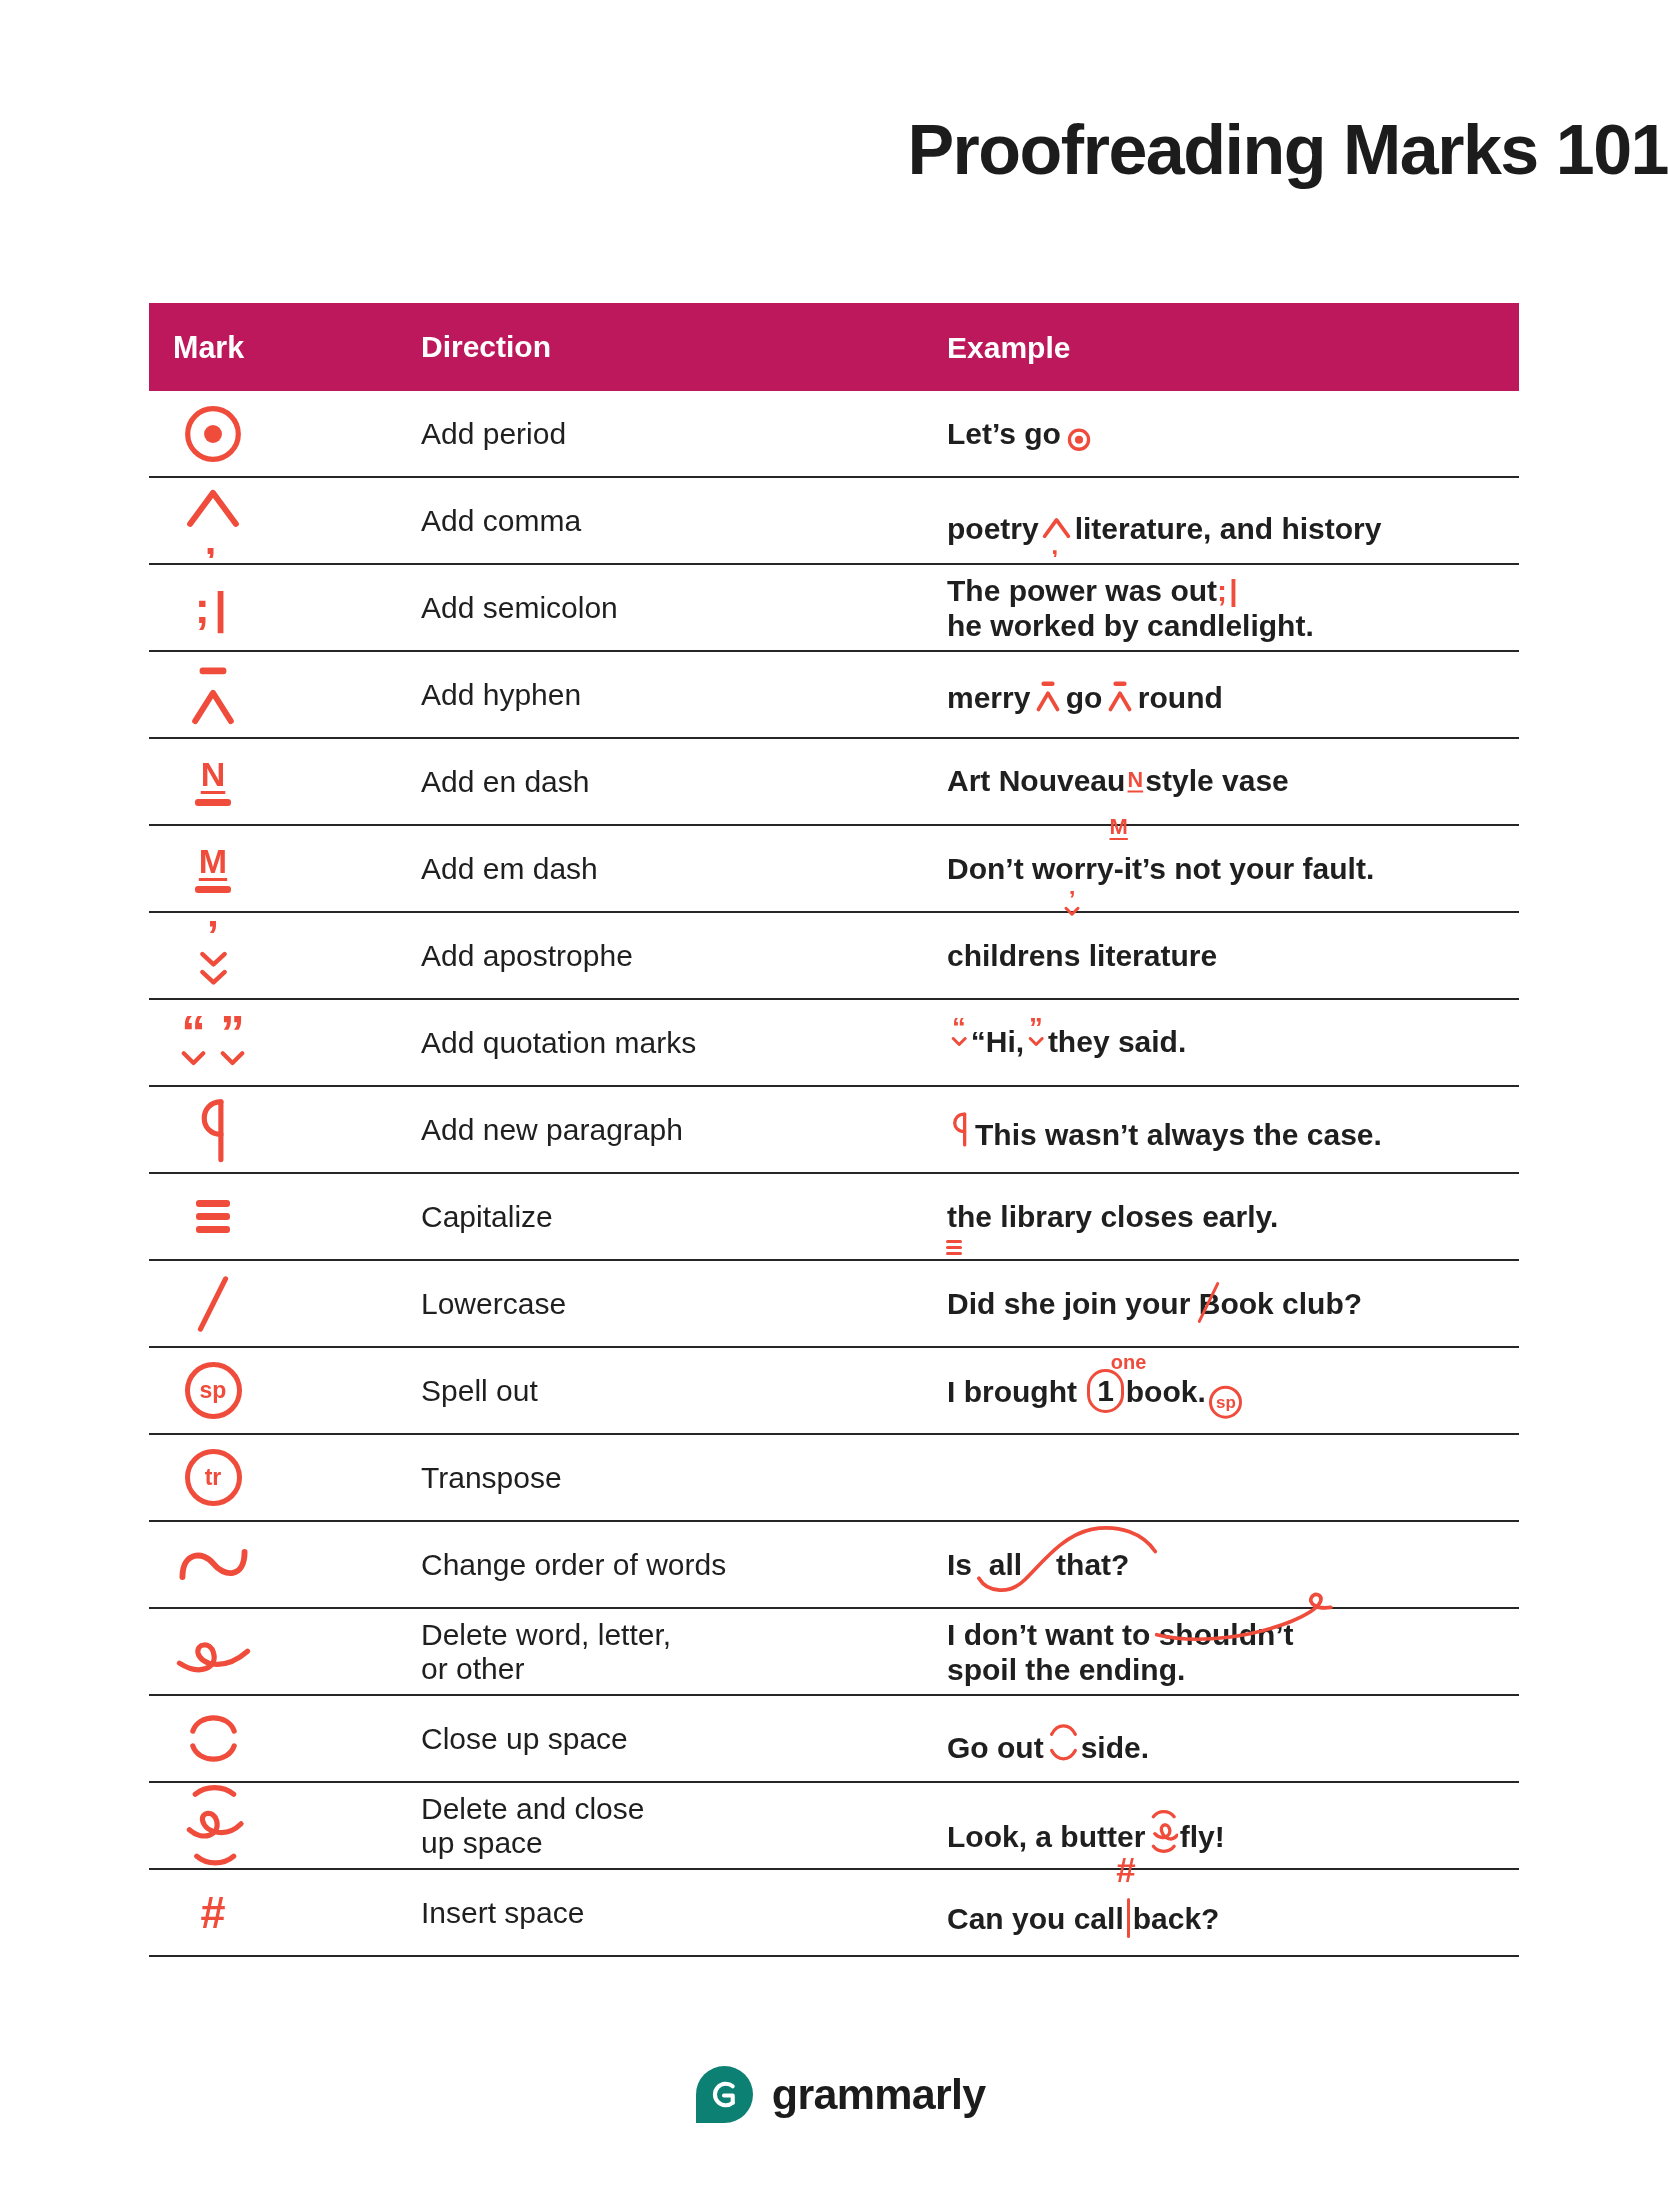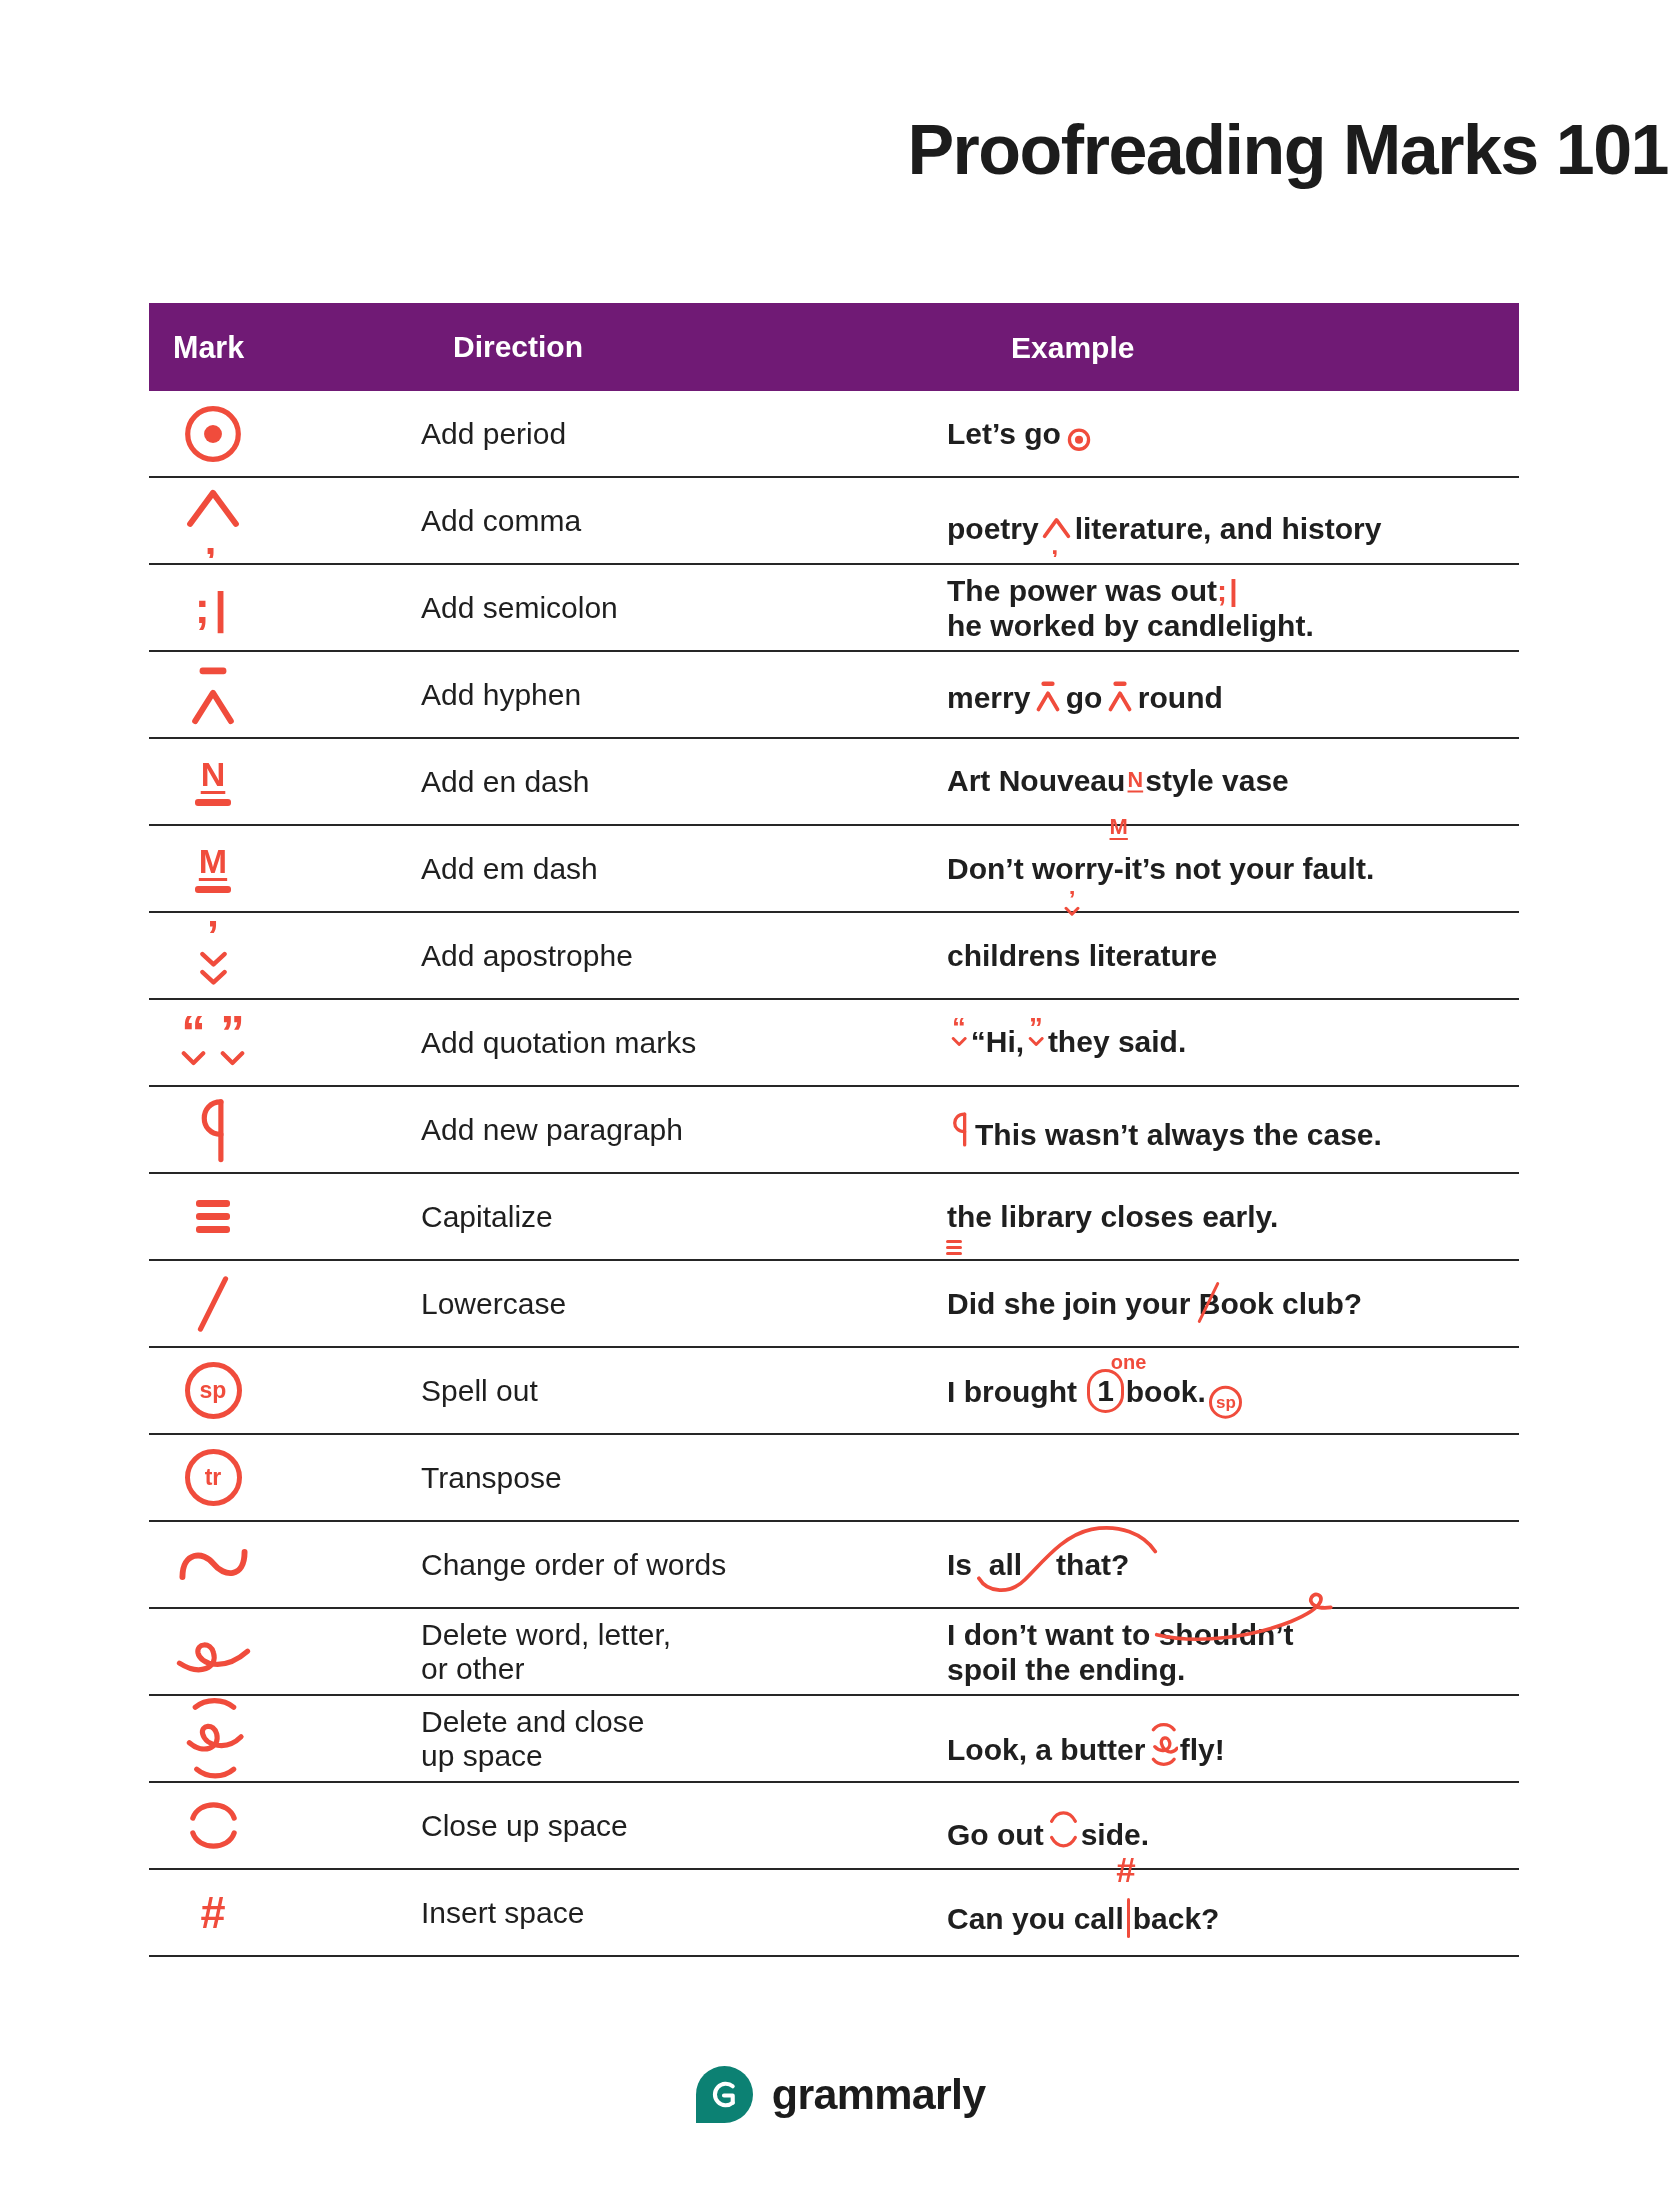--- a/index.html
+++ b/index.html
@@ -1,19 +1,19 @@
 <!DOCTYPE html>
 <html style="font-size:12px"><head>
 <meta charset="utf-8">
 <style>
   html,body{margin:0;padding:0;background:#ffffff;}
   body{width:1668px;height:2205px;font-family:"Liberation Sans",sans-serif;color:#1f1f1f;overflow:hidden;}
   .title{margin:110px auto 0;text-align:right;font-size:70px;font-weight:700;letter-spacing:-1.5px;color:#1c1c1c;}
   .table{width:1370px;margin:113px auto 0;}
-  .thead{height:88px;background:#701a75;display:flex;align-items:center;color:#ffffff;font-weight:700;font-size:30.5px;gap:32px;}
+  .thead{height:88px;background:#be185d;display:flex;align-items:center;color:#ffffff;font-weight:700;font-size:30.5px;}
   .row{height:85px;display:flex;align-items:center;border-bottom:2.2px solid #262626;}
   .c-mark{flex:0 0 272px;display:flex;align-items:center;padding-left:24px;box-sizing:border-box;}
   .c-mark .ibox{width:80px;display:flex;justify-content:center;align-items:center;}
   .c-dir{flex:0 0 526px;font-size:30px;font-weight:400;line-height:34px;}
   .c-ex{flex:1 1 auto;font-size:30px;font-weight:700;line-height:35px;position:relative;white-space:nowrap;}
   .rl{position:relative;display:inline-block;}
   
   .stackv{display:inline-flex;flex-direction:column;align-items:center;}
   .dash-ltr{font-size:34px;font-weight:700;color:#F04C3C;line-height:1;text-decoration:underline;text-decoration-thickness:3px;text-underline-offset:4.5px;}
   .dash-bar{width:36px;height:6.7px;background:#F04C3C;border-radius:3px;margin-top:7.4px;}
@@ -337,52 +337,52 @@
             <path d="M 4 62 C 62 76 136 64 186 44 C 208 35 222 26 226 17 C 229 8 219 4 214 11 C 209 19 220 28 240 25" fill="none" stroke="#F04C3C" stroke-width="5" stroke-linecap="round"></path>
           </svg>
       </span><br>
       <span>spoil the ending.</span>
     </div>
   </div>
 
   <div class="row">
     <div class="c-mark">
         <span class="ibox">
+      <svg width="57" height="65" viewBox="0 0 76 88">
+            <path d="M 10 34 C 18 10 58 10 66 34" fill="none" stroke="#F04C3C" stroke-width="7" stroke-linecap="round"></path>
+            <path d="M 10 54 C 18 78 58 78 66 54" fill="none" stroke="#F04C3C" stroke-width="7" stroke-linecap="round"></path>
+          </svg>
+    </span>
+      </div>
+    <div class="c-dir">Close up space</div>
+    <div class="c-ex">
+      <span>Go out</span><span class="clsp-inl"><svg width="34" height="46" viewBox="0 0 46 62">
+            <path d="M 9 20 C 17 5 33 5 41 20" fill="none" stroke="#F04C3C" stroke-width="4.5" stroke-linecap="round"></path>
+            <path d="M 9 42 C 17 57 33 57 41 42" fill="none" stroke="#F04C3C" stroke-width="4.5" stroke-linecap="round"></path>
+          </svg></span><span>side.</span>
+    </div>
+  </div>
+
+  <div class="row">
+    <div class="c-mark">
+        <span class="ibox">
       <svg width="68" height="88" viewBox="0 0 92 118">
             <path d="M 22 16 C 36 4 60 4 74 16" fill="none" stroke="#F04C3C" stroke-width="7" stroke-linecap="round"></path>
             <path d="M 14 64 C 32 80 56 72 51 52 C 47 37 29 40 32 52 C 36 68 64 76 84 56" fill="none" stroke="#F04C3C" stroke-width="7" stroke-linecap="round"></path>
             <path d="M 24 100 C 38 112 60 112 74 100" fill="none" stroke="#F04C3C" stroke-width="7" stroke-linecap="round"></path>
           </svg>
     </span>
       </div>
     <div class="c-dir"><span>Delete and close</span><br><span>up space</span></div>
     <div class="c-ex">
       <span>Look, a butter</span><span class="bfly-inl"><svg width="30" height="49" viewBox="0 0 40 66">
             <path d="M 7 13 C 14 4 28 4 35 13" fill="none" stroke="#F04C3C" stroke-width="4.5" stroke-linecap="round"></path>
             <path d="M 9 36 C 17 45 31 41 29 30 C 27 21 16 23 18 32 C 21 43 33 47 39 38" fill="none" stroke="#F04C3C" stroke-width="4.5" stroke-linecap="round"></path>
             <path d="M 7 53 C 14 62 28 62 35 53" fill="none" stroke="#F04C3C" stroke-width="4.5" stroke-linecap="round"></path>
           </svg></span><span>fly!</span>
-    </div>
-  </div>
-
-  <div class="row">
-    <div class="c-mark">
-        <span class="ibox">
-      <svg width="57" height="65" viewBox="0 0 76 88">
-            <path d="M 10 34 C 18 10 58 10 66 34" fill="none" stroke="#F04C3C" stroke-width="7" stroke-linecap="round"></path>
-            <path d="M 10 54 C 18 78 58 78 66 54" fill="none" stroke="#F04C3C" stroke-width="7" stroke-linecap="round"></path>
-          </svg>
-    </span>
-      </div>
-    <div class="c-dir">Close up space</div>
-    <div class="c-ex">
-      <span>Go out</span><span class="clsp-inl"><svg width="34" height="46" viewBox="0 0 46 62">
-            <path d="M 9 20 C 17 5 33 5 41 20" fill="none" stroke="#F04C3C" stroke-width="4.5" stroke-linecap="round"></path>
-            <path d="M 9 42 C 17 57 33 57 41 42" fill="none" stroke="#F04C3C" stroke-width="4.5" stroke-linecap="round"></path>
-          </svg></span><span>side.</span>
     </div>
   </div>
 
   <div class="row">
     <div class="c-mark">
         <span class="ibox">
           <span class="hash-mark">#</span>
         </span>
       </div>
     <div class="c-dir">Insert space</div>

